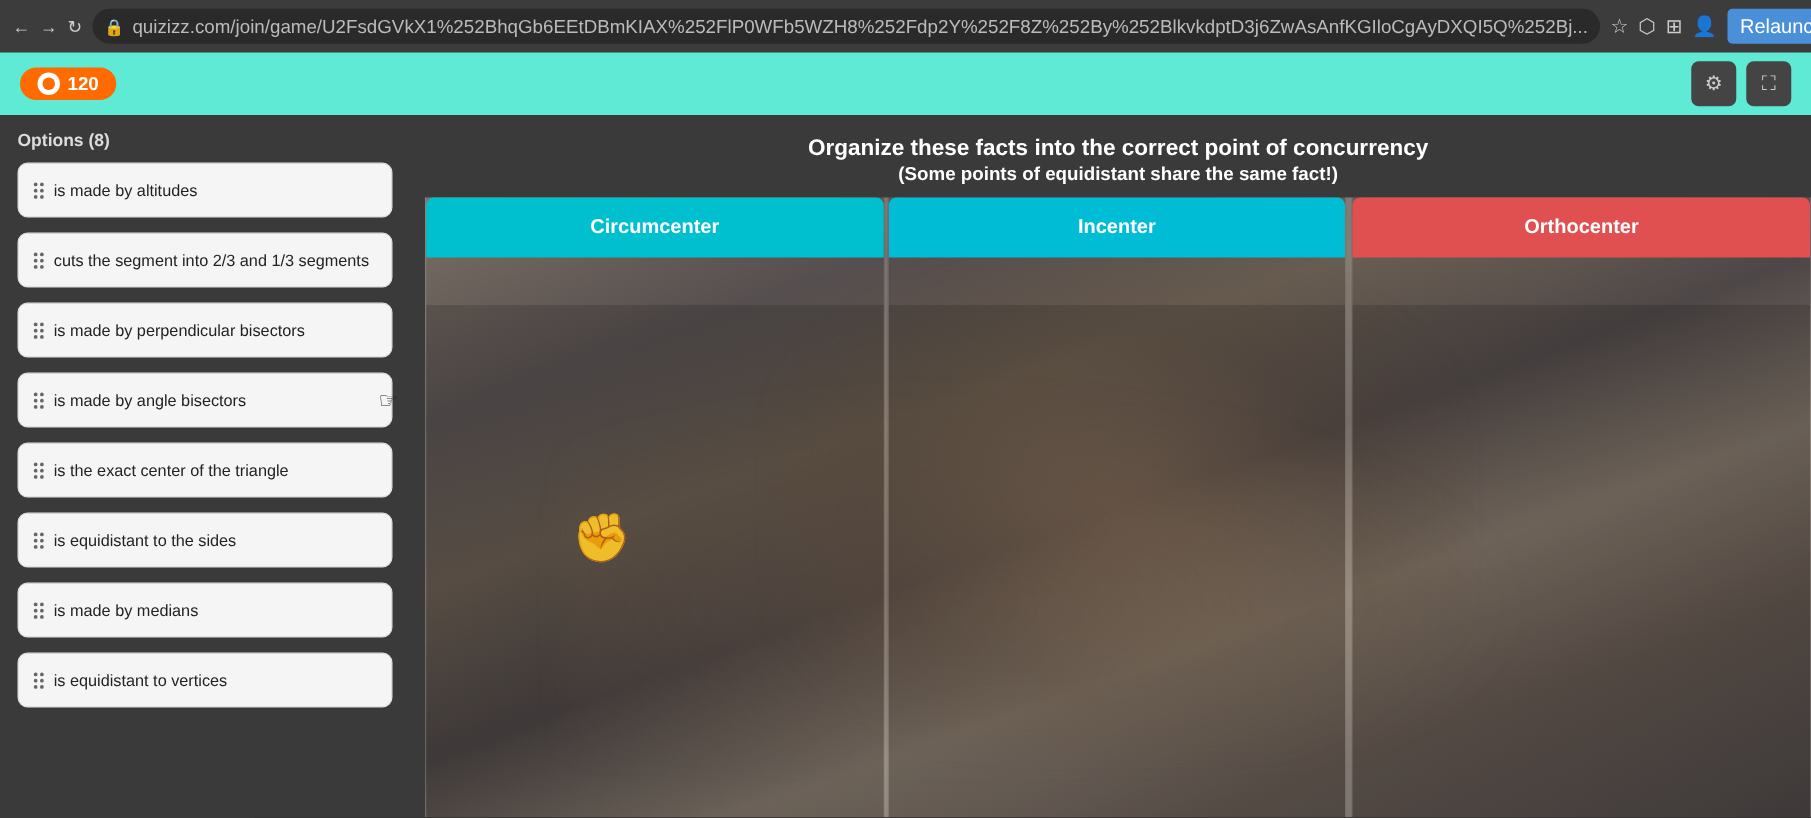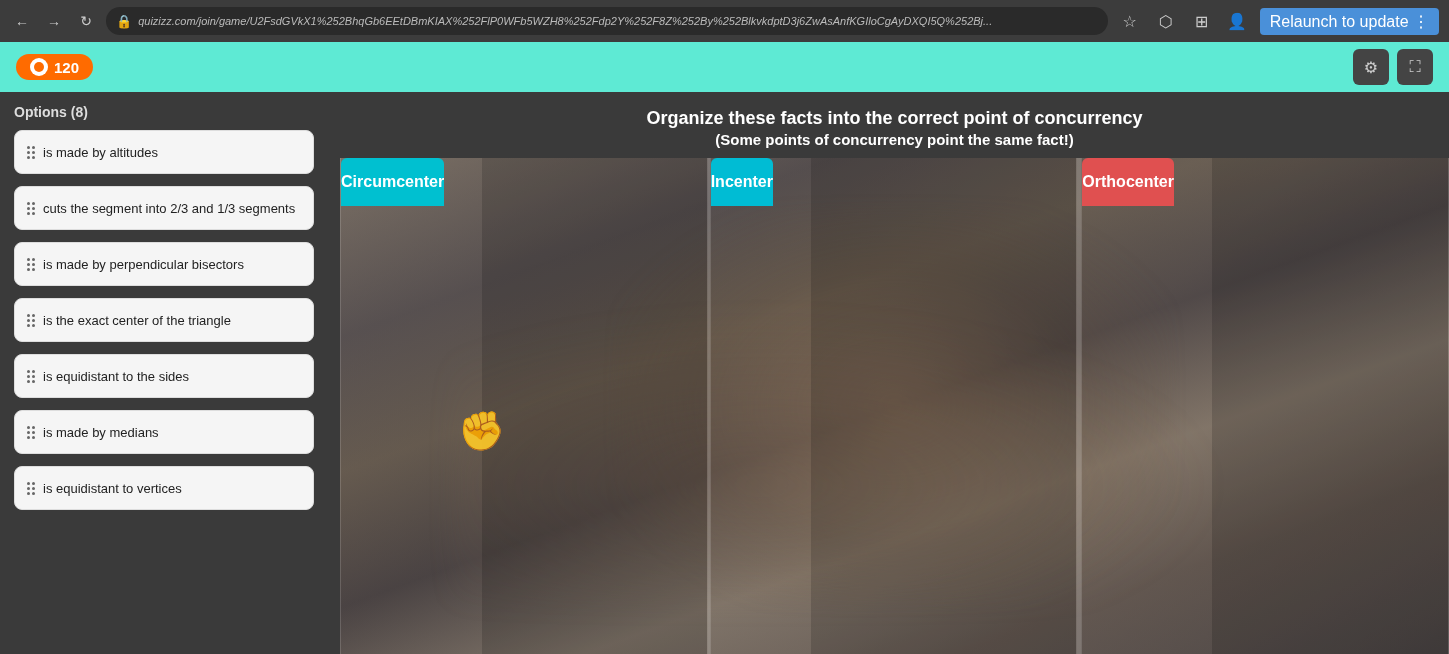--- a/index.html
+++ b/index.html
@@ -37,21 +37,21 @@
       background: #2a2a2a;
       border-radius: 20px;
       height: 28px;
       display: flex;
       align-items: center;
       padding: 0 10px;
       color: #ccc;
       font-size: 12px;
       gap: 6px;
     }
-    .address-text { font-size: 11px; color: #bbb; font-style: italic; }
+    .address-text { font-size: 15px; color: #bbb; }
     .star-btn, .ext-btn {
       color: #ccc; font-size: 16px; cursor: pointer;
       background: transparent; border: none;
       width: 28px; height: 28px;
       display: flex; align-items: center; justify-content: center;
     }
     .relaunch-btn {
       background: #4a90d9;
       color: white;
       border: none;
@@ -218,21 +218,21 @@
       display: flex;
       flex-direction: row;
       gap: 0;
       padding: 0;
       height: 100%;
     }
 
     .drop-zone {
       flex: 1;
       display: flex;
-      flex-direction: row;
+      flex-direction: column;
       border-left: 1px solid rgba(255,255,255,0.15);
       border-right: 1px solid rgba(255,255,255,0.15);
       gap: 38px;
     }
 
     .drop-zone-header {
       height: 48px;
       display: flex;
       align-items: center;
       justify-content: center;
@@ -338,20 +338,32 @@
           <span></span>
             <span></span>
             <span></span>
             <span></span>
             <span></span>
             <span></span>
         </div>
         <span>is made by perpendicular bisectors</span>
       </div>
 
+      <div class="option-item" style="position:relative;">
+        <div class="drag-dots">
+          <span></span>
+            <span></span>
+            <span></span>
+            <span></span>
+            <span></span>
+            <span></span>
+        </div>
+        <span>is made by angle bisectors</span>
+        <span style="position:absolute;right:-6px;top:50%;transform:translateY(-50%);font-size:18px;cursor:pointer;">☞</span>
+      </div>
 
       <div class="option-item">
         <div class="drag-dots">
           <span></span>
             <span></span>
             <span></span>
             <span></span>
             <span></span>
             <span></span>
         </div>
@@ -392,21 +404,21 @@
             <span></span>
         </div>
         <span>is equidistant to vertices</span>
       </div>
     </div>
 
     <div class="right-area">
 
       <div class="question-header">
         <div class="question-title">Organize these facts into the correct point of concurrency</div>
-        <div class="question-subtitle">(Some points of concurrency point the same fact!)</div>
+        <div class="question-subtitle">(Some points of equidistant share the same fact!)</div>
       </div>
 
       <div class="drop-zones-wrapper">
 
         <div class="bg-image">
 
           <div style="position:absolute;top:0;left:0;right:0;bottom:0;
             background: linear-gradient(160deg, #8a7a6a 0%, #5a5050 20%, #706050 35%, #4a4040 50%, #908070 65%, #6a5a50 80%, #504848 100%);
             opacity:0.7;"></div>
           <div style="position:absolute;top:10%;left:25%;width:50%;height:80%;

